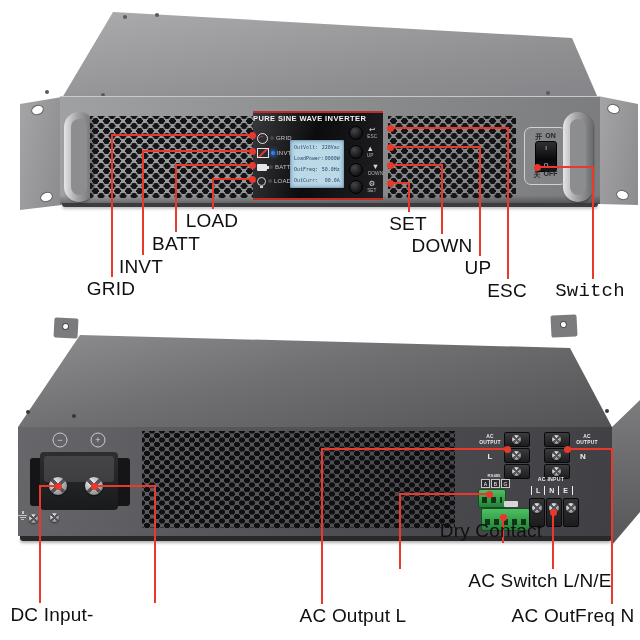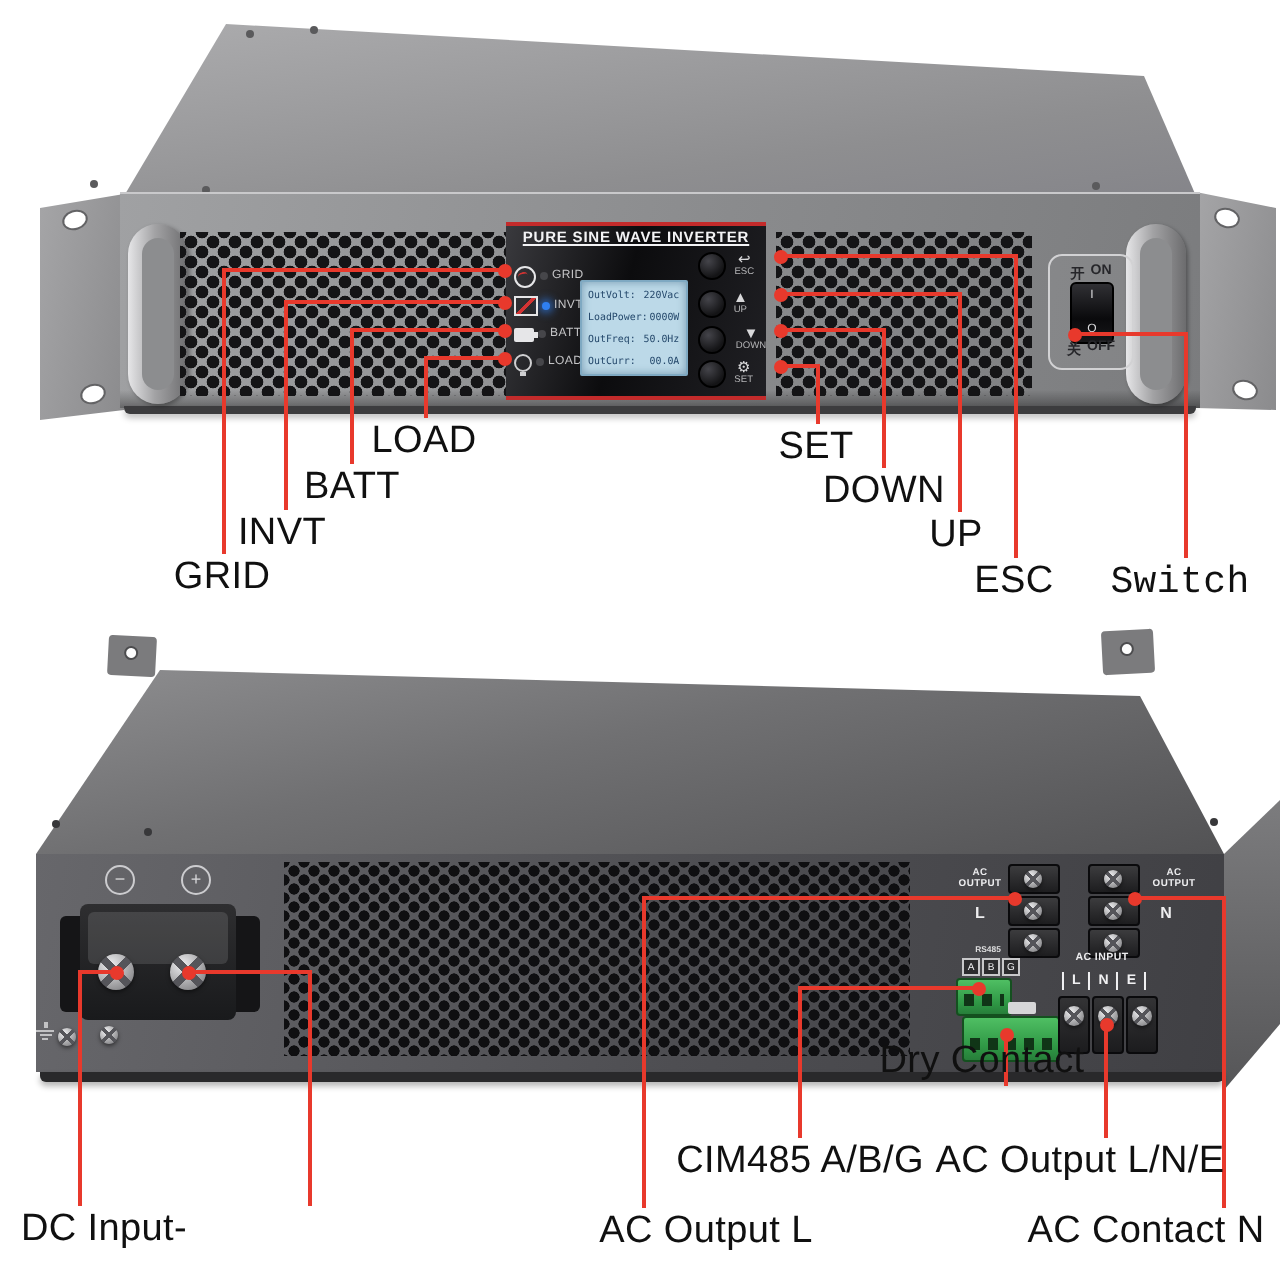--- a/index.html
+++ b/index.html
@@ -44,22 +44,22 @@
         background-size:11px 10px;background-position:0 0,5.5px 5px;}
   .mesh-r{background-image:
           radial-gradient(circle,#0f0f11 0 2.7px,rgba(0,0,0,0) 2.9px),
           radial-gradient(circle,#0f0f11 0 2.7px,rgba(0,0,0,0) 2.9px);
         background-size:10px 9px;background-position:0 0,5px 4.5px;}
   
   .panel{left:253px;top:111px;width:130px;height:89px;z-index:3;border-radius:2px;
          background:linear-gradient(105deg,#3a3a3e,#0c0c0e 45%,#202024);}
   .panel::before{content:'';position:absolute;left:0;right:0;top:0;height:2px;background:var(--panel-red);}
   .panel::after{content:'';position:absolute;left:0;right:0;bottom:0;height:2px;background:var(--panel-red);}
-  .ptitle{position:absolute;left:0;right:0;top:3px;text-align:center;color:#f3f3f5;
-          font-size:7.5px;font-weight:bold;letter-spacing:.4px;text-decoration:underline;}
+  .ptitle{position:absolute;left:0;right:0;top:3px;text-align:left;color:#f3f3f5;
+          font-size:7.5px;font-weight:bold;letter-spacing:.4px;}
   .ledrow{position:absolute;left:4px;width:36px;height:12px;display:flex;align-items:center;gap:2px;}
   .lic{position:relative;flex:0 0 auto;}
   .lic-grid{width:9px;height:9px;border:1px solid #e6e6e8;border-radius:50%;}
   .lic-grid::after{content:'';position:absolute;left:1px;top:2px;width:5px;height:3px;
                    border-top:1.5px solid #d23333;border-radius:50%;transform:rotate(-15deg);}
   .lic-invt{width:10px;height:8px;border:1px solid #e6e6e8;
             background:linear-gradient(135deg,rgba(0,0,0,0) 44%,#d23333 44%,#d23333 58%,rgba(0,0,0,0) 58%);}
   .lic-batt{width:10px;height:7px;background:#e6e6e8;border-radius:1px;position:relative;}
   .lic-batt::after{content:'';position:absolute;right:-2px;top:2px;width:2px;height:3px;background:#e6e6e8;}
   .lic-load{width:7px;height:7px;border:1px solid #cfcfd1;border-radius:50%;position:relative;}
@@ -404,20 +404,19 @@
     <div class="hl" style="left:400px;top:493px;width:89px;"></div>
     <div class="vl" style="left:39px;top:485px;height:118px;"></div>
     <div class="vl" style="left:154px;top:485px;height:118px;"></div>
     <div class="vl" style="left:321px;top:448px;height:156px;"></div>
     <div class="vl" style="left:611px;top:448px;height:156px;"></div>
     <div class="vl" style="left:399px;top:493px;height:76px;"></div>
     <div class="vl" style="left:502px;top:517px;height:26px;"></div>
     <div class="vl" style="left:552px;top:512px;height:57px;"></div>
 
     <div class="callout" style="left:491px;top:520px;">Dry Contact</div>
-    <div class="callout" style="left:400px;top:570px;">CIM485 A/B/G</div>
-    <div class="callout" style="left:540px;top:570px;">AC Output L/N/E</div>
+    <div class="callout" style="left:540px;top:570px;">AC Switch L/N/E</div>
     <div class="callout" style="left:52px;top:604px;">DC Input-</div>
     <div class="callout" style="left:353px;top:605px;">AC Output L</div>
-    <div class="callout" style="left:573px;top:605px;">AC Contact N</div>
+    <div class="callout" style="left:573px;top:605px;">AC OutFreq N</div>
   </div>
 
 </div>
 
 </body></html>

